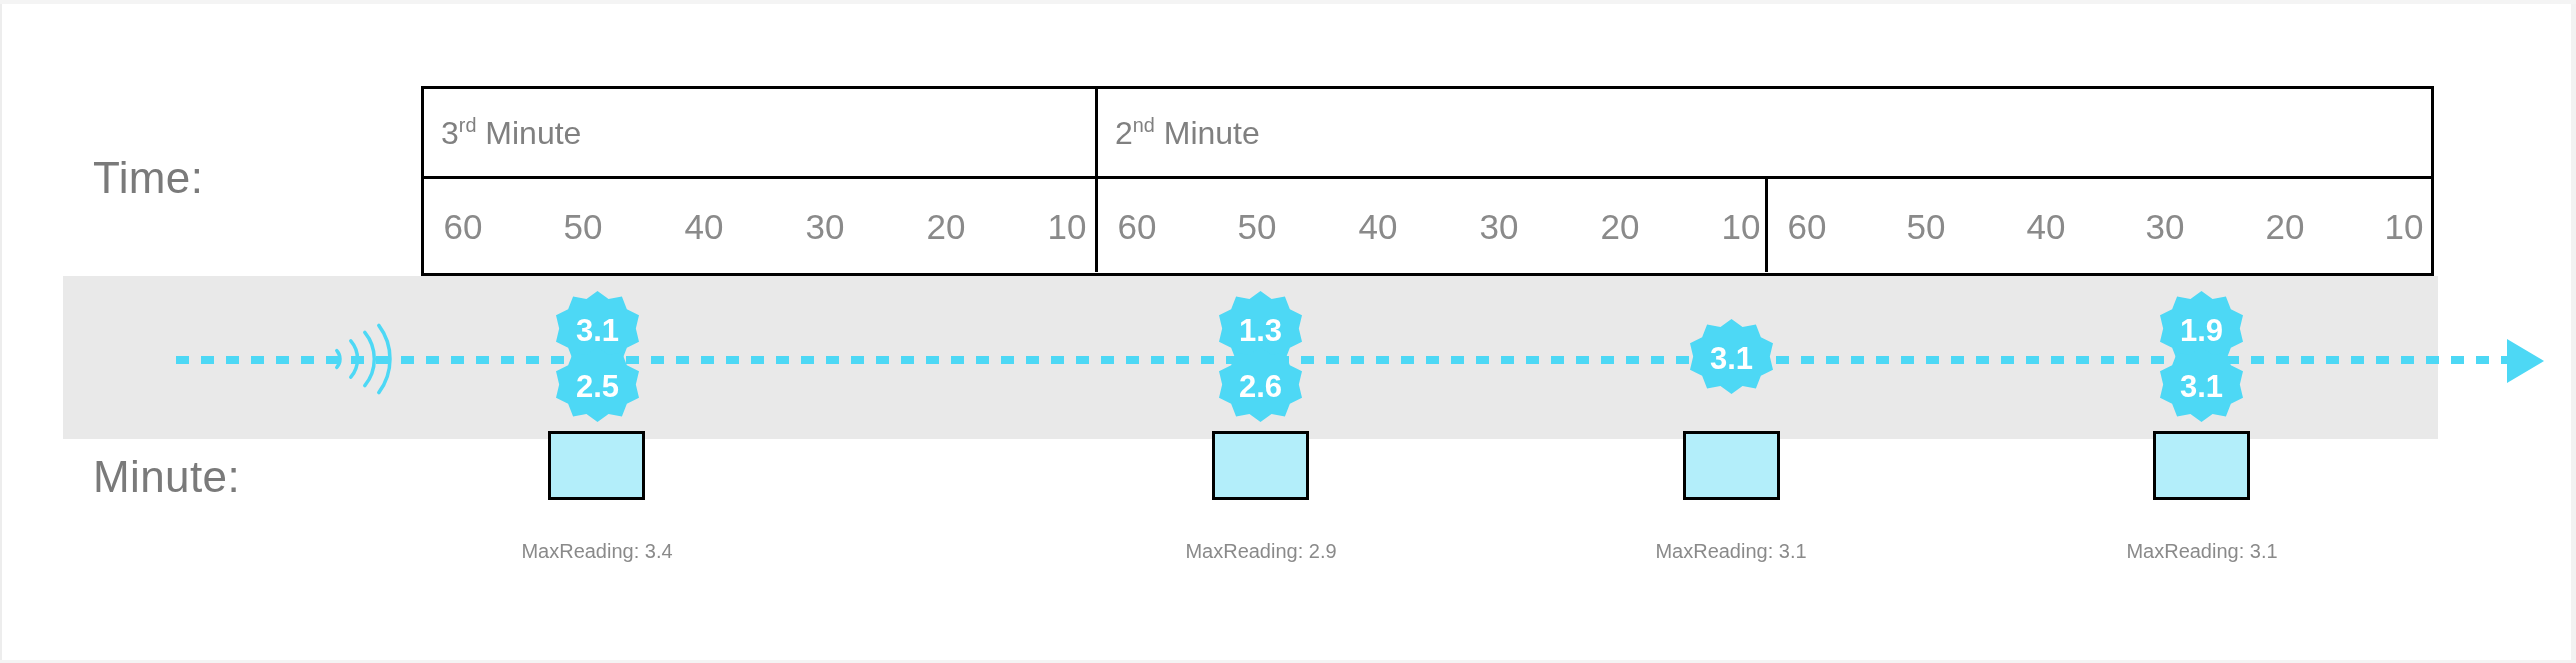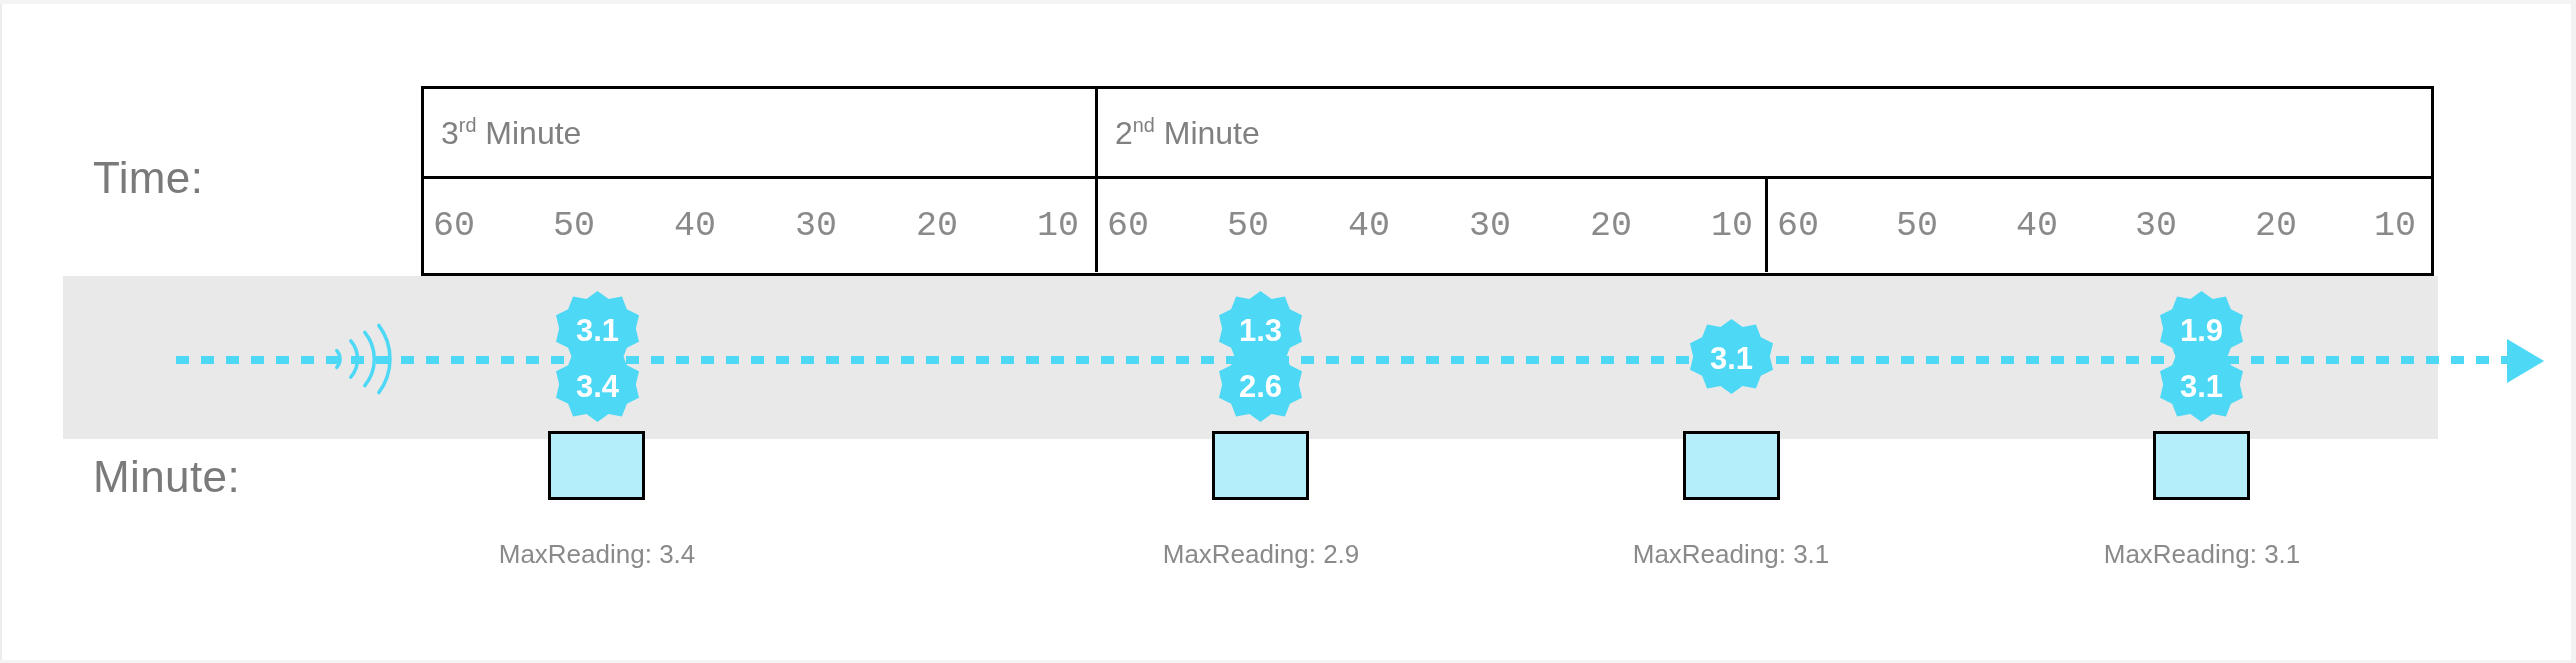--- a/index.html
+++ b/index.html
@@ -111,25 +111,24 @@
     white-space: nowrap;
     line-height: 1;
   }
   .tt-minute sup {
     font-size: 0.62em;
     vertical-align: super;
     line-height: 0;
   }
   .tick-strip {
     position: absolute;
-    left: 3px;
+    left: 12px;
     top: 0;
     width: 100%;
     height: 100%;
-    font-family: Liberation Mono, monospace;
   }
   .tick-num {
     position: absolute;
     top: 50%;
     transform: translate(-50%, -50%);
     color: #8a8a8a;
     font-size: 35px;
     line-height: 1;
   }
 
@@ -192,21 +191,21 @@
     position: absolute;
     width: 97px;
     height: 69px;
     background: #B3EEFA;
     border: 3.5px solid #000000;
     box-sizing: border-box;
   }
   .win-caption {
     position: absolute;
     color: #8a8a8a;
-    font-size: 26px;
+    font-size: 20px;
     white-space: nowrap;
     transform: translateX(-50%);
     line-height: 1;
   }
 </style>
 </head>
 <body>
 
 <div id="stage">
 
@@ -274,21 +273,21 @@
   </div>
 
   <div class="event-line"></div>
   <div class="event-arrow"></div>
 
   <div id="bursts-layer">
       <div class="burst" style="left: 556px; top: 291px;">
         <span>3.1</span>
       </div>
       <div class="burst" style="left: 556px; top: 347px;">
-        <span>3.4</span>
+        <span>2.5</span>
       </div>
       <div class="burst" style="left: 1219px; top: 291px;">
         <span>1.3</span>
       </div>
       <div class="burst" style="left: 1219px; top: 347px;">
         <span>2.6</span>
       </div>
       <div class="burst" style="left: 1690px; top: 319px;">
         <span>3.1</span>
       </div>

